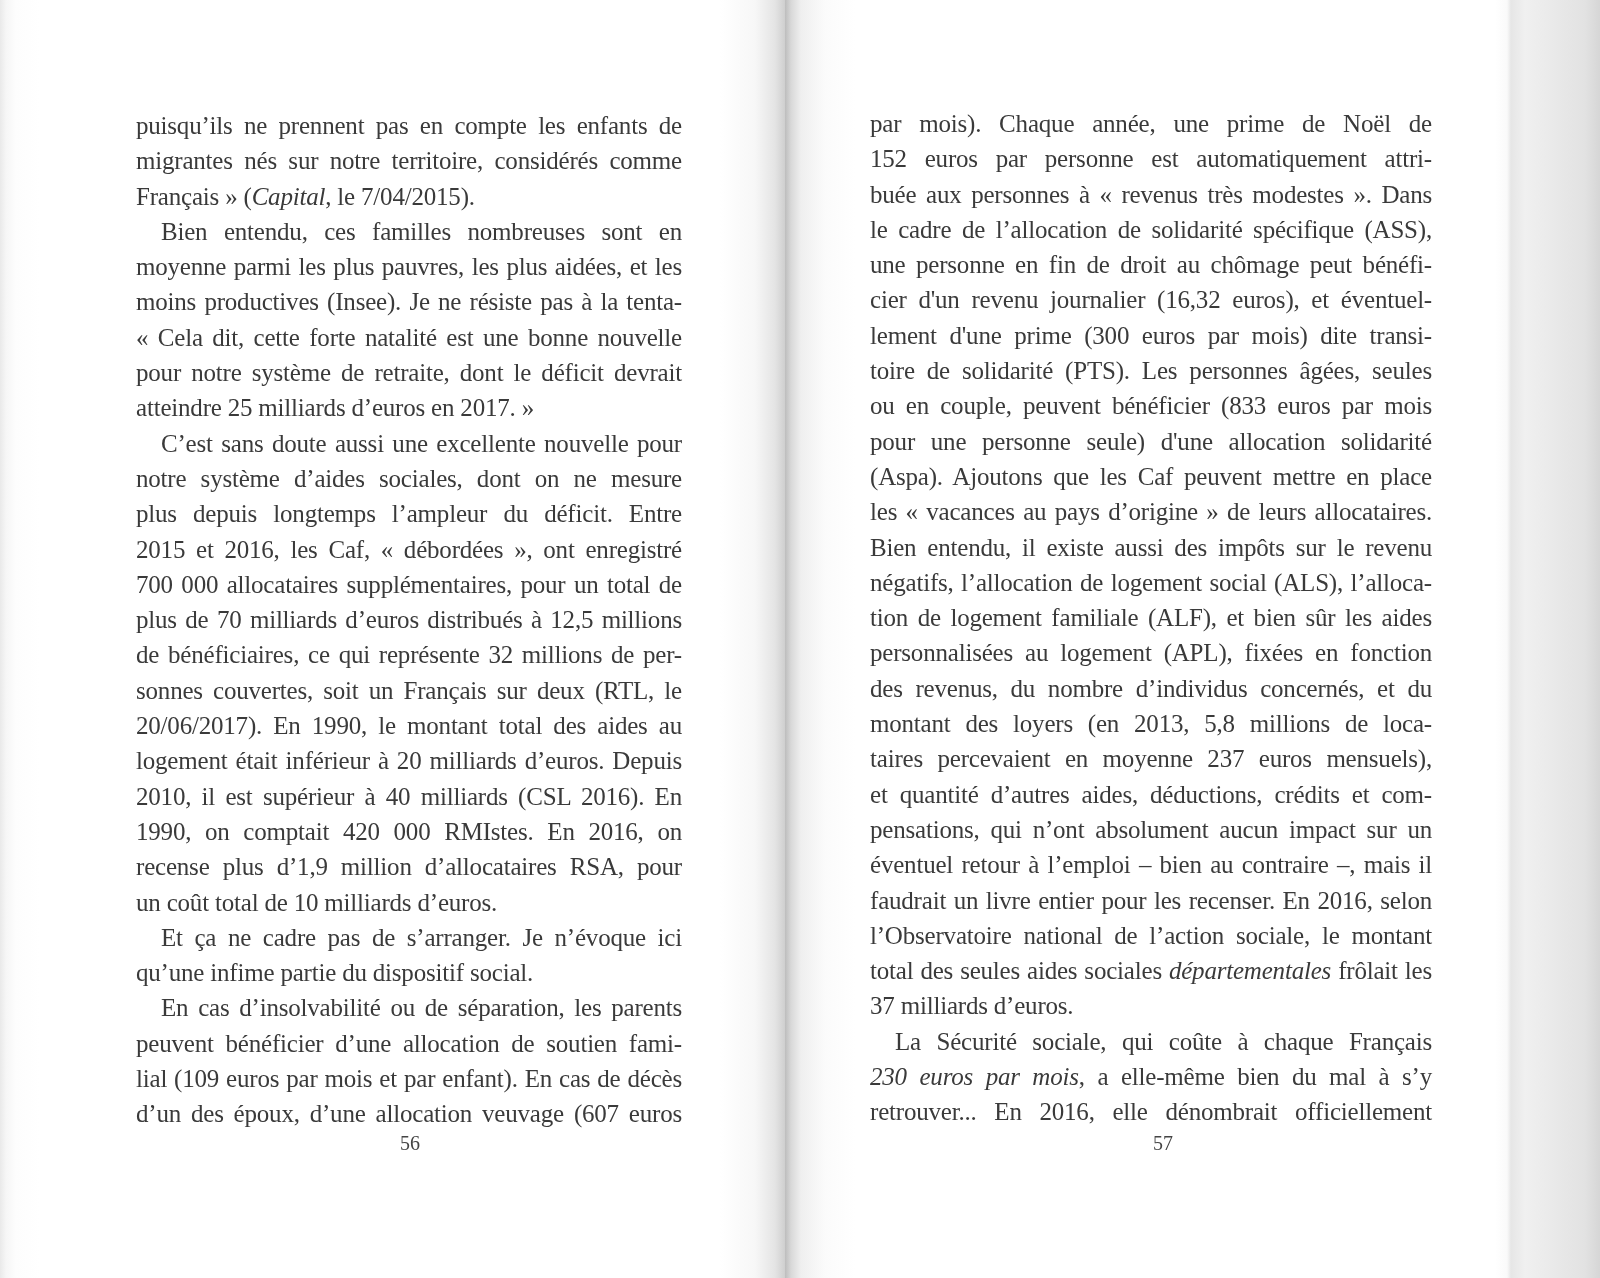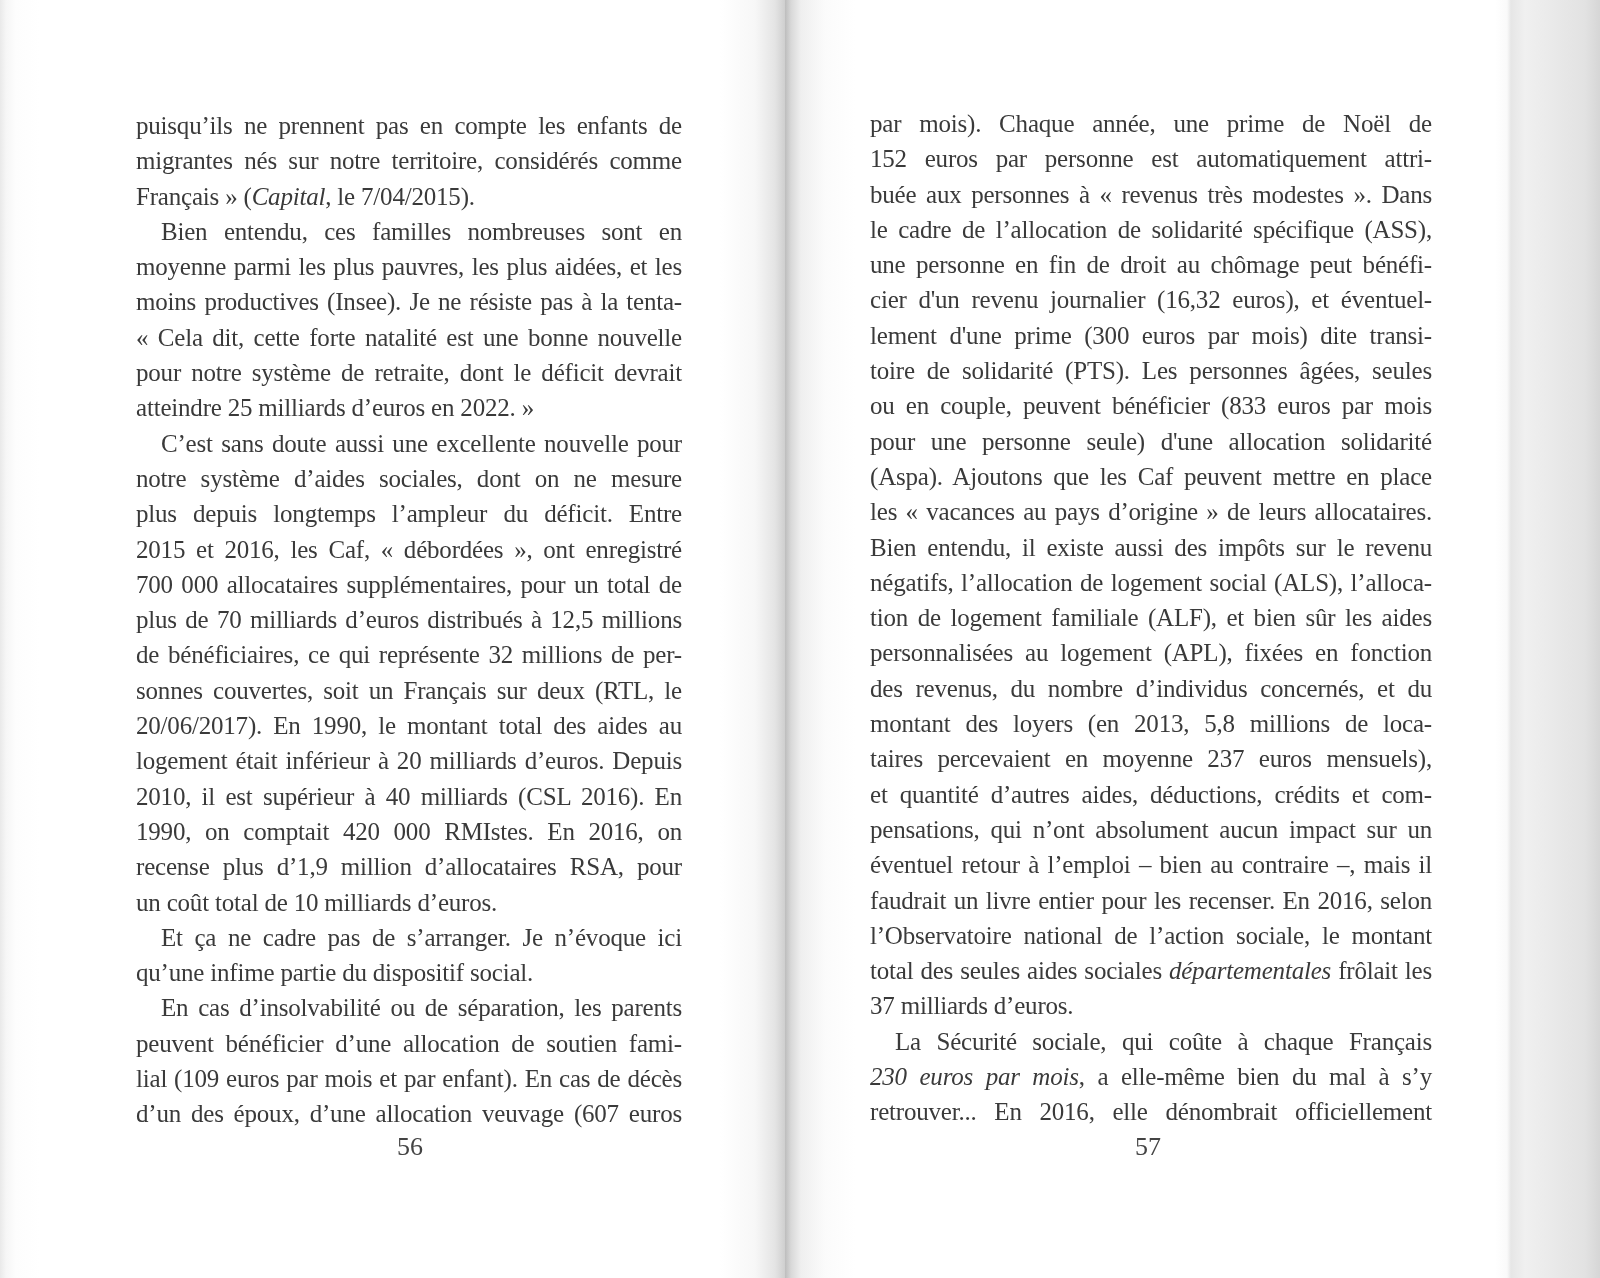--- a/index.html
+++ b/index.html
@@ -31,43 +31,43 @@
     height: 35.3px; line-height: 35.3px;
     font-size: 25px;
     white-space: nowrap;
     text-align: justify; text-align-last: justify;
     letter-spacing: -0.2px;
   }
   .line.last { text-align-last: left; }
   .line.indent { padding-left: 25px; }
   .line em { font-style: italic; }
   .folio {
-    position: absolute; font-size: 26px; color: #444;
+    position: absolute; font-size: 20px; color: #444;
     width: 60px; text-align: center;
   }
   .page-left .folio { left: 380px; top: 1132px; }
-  .page-right .folio { left: 333px; top: 1132px; }
+  .page-right .folio { left: 348px; top: 1132px; }
 </style>
 </head>
 <body>
 
 <div class="spread">
   <div class="topedge"></div>
 
   <div class="page page-left">
     <div class="text-block" id="left-text">
         <div class="line">puisqu’ils ne prennent pas en compte les enfants de</div>
         <div class="line">migrantes nés sur notre territoire, considérés comme</div>
         <div class="line last"><span>Français » (</span><em>Capital</em><span>, le 7/04/2015).</span></div>
         <div class="line indent">Bien entendu, ces familles nombreuses sont en</div>
         <div class="line">moyenne parmi les plus pauvres, les plus aidées, et les</div>
         <div class="line">moins productives (Insee). Je ne résiste pas à la tenta-</div>
         <div class="line">« Cela dit, cette forte natalité est une bonne nouvelle</div>
         <div class="line">pour notre système de retraite, dont le déficit devrait</div>
-        <div class="line last">atteindre 25 milliards d’euros en 2022. »</div>
+        <div class="line last">atteindre 25 milliards d’euros en 2017. »</div>
         <div class="line indent">C’est sans doute aussi une excellente nouvelle pour</div>
         <div class="line">notre système d’aides sociales, dont on ne mesure</div>
         <div class="line">plus depuis longtemps l’ampleur du déficit. Entre</div>
         <div class="line">2015 et 2016, les Caf, « débordées », ont enregistré</div>
         <div class="line">700 000 allocataires supplémentaires, pour un total de</div>
         <div class="line">plus de 70 milliards d’euros distribués à 12,5 millions</div>
         <div class="line">de bénéficiaires, ce qui représente 32 millions de per-</div>
         <div class="line">sonnes couvertes, soit un Français sur deux (RTL, le</div>
         <div class="line">20/06/2017). En 1990, le montant total des aides au</div>
         <div class="line">logement était inférieur à 20 milliards d’euros. Depuis</div>

